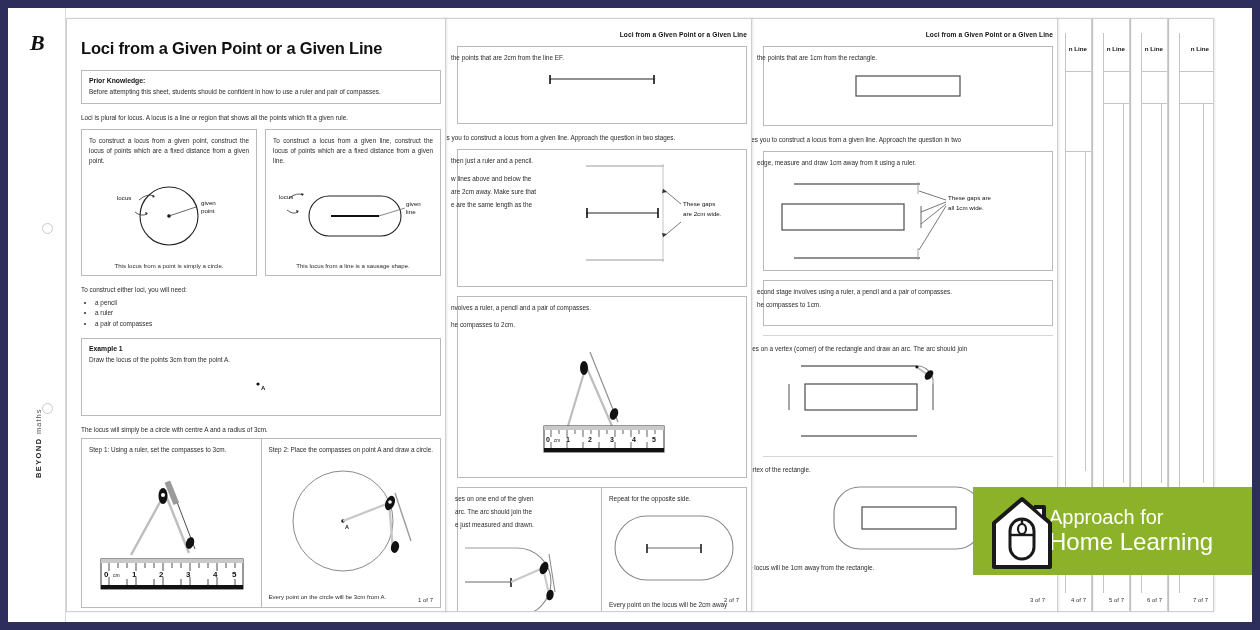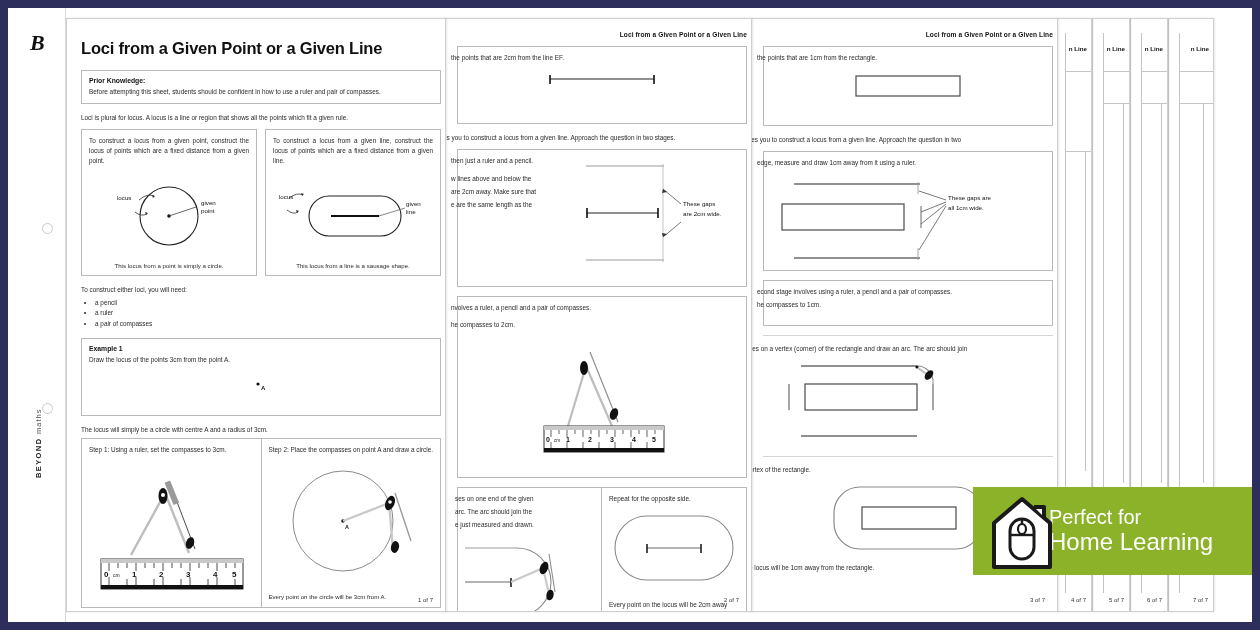--- a/index.html
+++ b/index.html
@@ -516,21 +516,21 @@
     <div class="edge-vline" style="left:10px;top:14px;height:560px;"></div>
     <div class="edge-line" style="left:10px;top:52px;width:34px;"></div>
     <div class="edge-line" style="left:10px;top:84px;width:34px;"></div>
     <div class="edge-vline" style="left:34px;top:84px;height:380px;"></div>
     <div class="edge-num">7 of 7</div>
   </div>
 
   <div id="badge">
     <div class="badge-icon"></div>
     <div class="badge-text">
-      <div class="bt1">Perfect for</div>
+      <div class="bt1">Approach for</div>
       <div class="bt2">Home Learning</div>
     </div>
   </div>
   <svg id="houseIcon" width="72" height="76" viewBox="0 0 72 76">
     <path d="M36 4 L8 28 L8 72 L64 72 L64 28 Z" fill="#ffffff" stroke="#1a1a1a" stroke-width="4" stroke-linejoin="round"></path>
     <path d="M48 12 L58 12 L58 22" fill="#ffffff" stroke="#1a1a1a" stroke-width="4" stroke-linejoin="round"></path>
     <rect x="24" y="24" width="24" height="40" rx="12" ry="12" fill="#ffffff" stroke="#1a1a1a" stroke-width="3"></rect>
     <line x1="36" y1="24" x2="36" y2="38" stroke="#1a1a1a" stroke-width="2.4"></line>
     <line x1="24" y1="40" x2="48" y2="40" stroke="#1a1a1a" stroke-width="2.4"></line>
     <ellipse cx="36" cy="34" rx="4" ry="5" fill="#ffffff" stroke="#1a1a1a" stroke-width="2.2"></ellipse>

